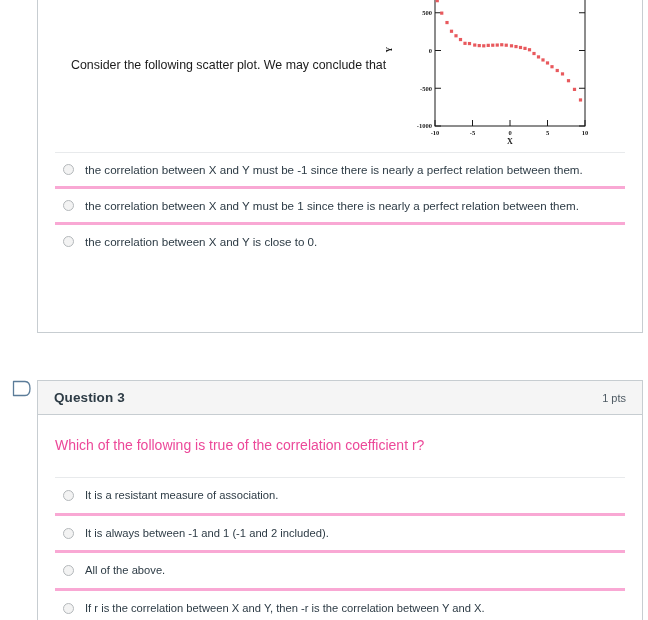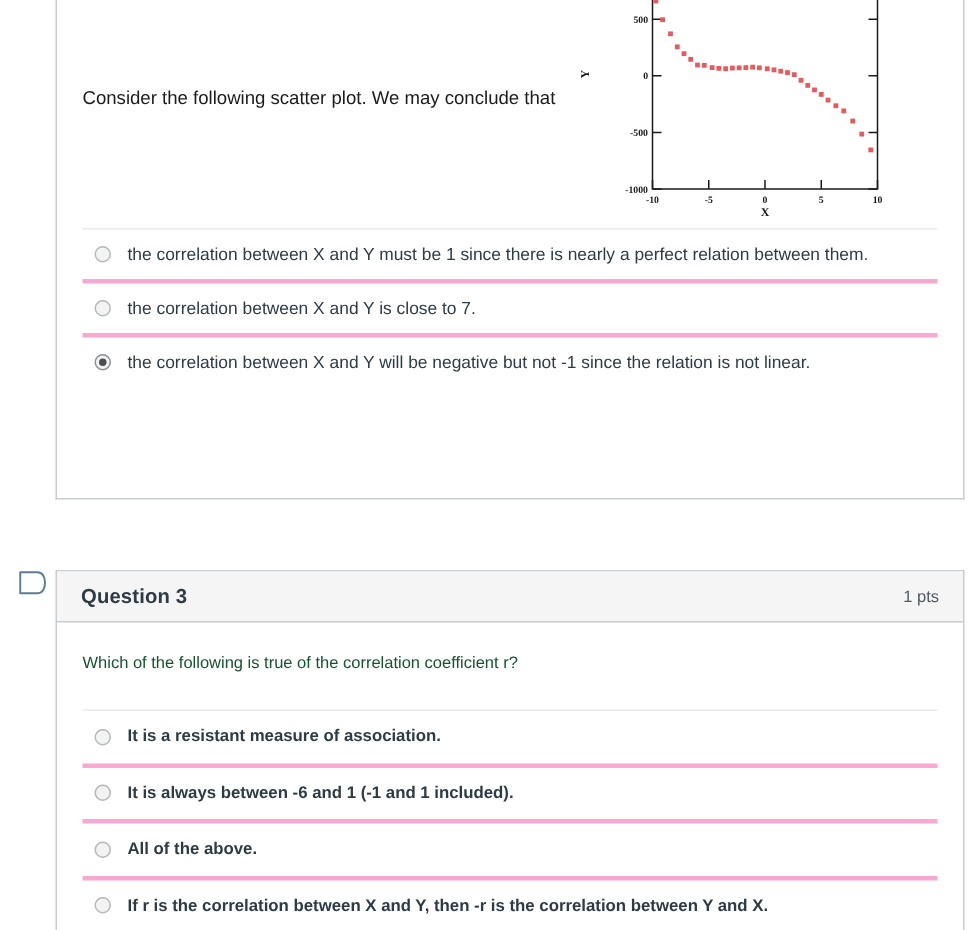--- a/index.html
+++ b/index.html
@@ -61,33 +61,33 @@
   .question-points {
     font-size: 11px;
     color: #4e5a63;
   }
 
   .question-body {
     padding: 16px 17px 12px 17px;
   }
 
   .question-prompt {
-    font-size: 11px;
+    font-size: 14px;
     line-height: 1.45;
-    color: #14532d;
+    color: #ec4899;
   }
 
   
   .prompt-row {
     position: relative;
     min-height: 170px;
   }
   .prompt-text-inline {
     position: absolute;
-    left: 0;
+    left: 16px;
     top: 82px;
     font-size: 12.4px;
     color: #1b1b1b;
     white-space: nowrap;
   }
 
   
   .plot-wrap {
     position: absolute;
     left: 348px;
@@ -137,21 +137,21 @@
   }
 
   .answer-text {
     font-size: 11.6px;
     color: #2d3b45;
     line-height: 1.3;
   }
 
   
   #card-q3 .answer-row { padding: 10px 0 10px 8px; }
-  #card-q3 .answer-text { font-size: 11.2px; font-weight: bold; }
+  #card-q3 .answer-text { font-size: 11.2px; }
 
   
   .flag-icon {
     position: absolute;
     left: 12px;
     top: 380px;
     width: 20px;
     height: 17px;
   }
 </style>
@@ -251,29 +251,29 @@
           </svg>
 
           <div style="position:absolute;left:-16px;top:75px;transform:rotate(-90deg);
                       font-family:'Liberation Serif',serif;font-size:8px;font-weight:bold;color:#1a1a1a;">Y</div>
         </div>
       </div>
 
       <div class="answers" id="answers-q2">
           <div class="answer-row">
             <span class="radio"></span>
+            <span class="answer-text">the correlation between X and Y must be -1 since there is nearly a perfect relation between them.</span>
+          </div>
+          <div class="answer-row">
+            <span class="radio"></span>
             <span class="answer-text">the correlation between X and Y must be 1 since there is nearly a perfect relation between them.</span>
           </div>
           <div class="answer-row">
             <span class="radio"></span>
-            <span class="answer-text">the correlation between X and Y is close to 7.</span>
-          </div>
-          <div class="answer-row">
-            <span class="radio selected"></span>
-            <span class="answer-text">the correlation between X and Y will be negative but not -1 since the relation is not linear.</span>
+            <span class="answer-text">the correlation between X and Y is close to 0.</span>
           </div>
         </div>
     </div>
   </div>
 
   <svg class="flag-icon" viewBox="0 0 20 17">
     <path d="M1.5 1.5 L13 1.5 C16.5 1.5 18 5 18 8.5 C18 12 16.5 15.5 13 15.5 L1.5 15.5 Z" fill="#ffffff" stroke="#5b7c99" stroke-width="1.3" stroke-linejoin="round"></path>
   </svg>
 
   <div class="question-card" id="card-q3">
@@ -283,21 +283,21 @@
     </div>
     <div class="question-body">
       <div class="question-prompt" style="padding:4px 0 16px 0;">Which of the following is true of the correlation coefficient r?</div>
       <div class="answers" id="answers-q3">
           <div class="answer-row">
             <span class="radio"></span>
             <span class="answer-text">It is a resistant measure of association.</span>
           </div>
           <div class="answer-row">
             <span class="radio"></span>
-            <span class="answer-text">It is always between -6 and 1 (-1 and 1 included).</span>
+            <span class="answer-text">It is always between -1 and 1 (-1 and 2 included).</span>
           </div>
           <div class="answer-row">
             <span class="radio"></span>
             <span class="answer-text">All of the above.</span>
           </div>
           <div class="answer-row">
             <span class="radio"></span>
             <span class="answer-text">If r is the correlation between X and Y, then -r is the correlation between Y and X.</span>
           </div>
         </div>

